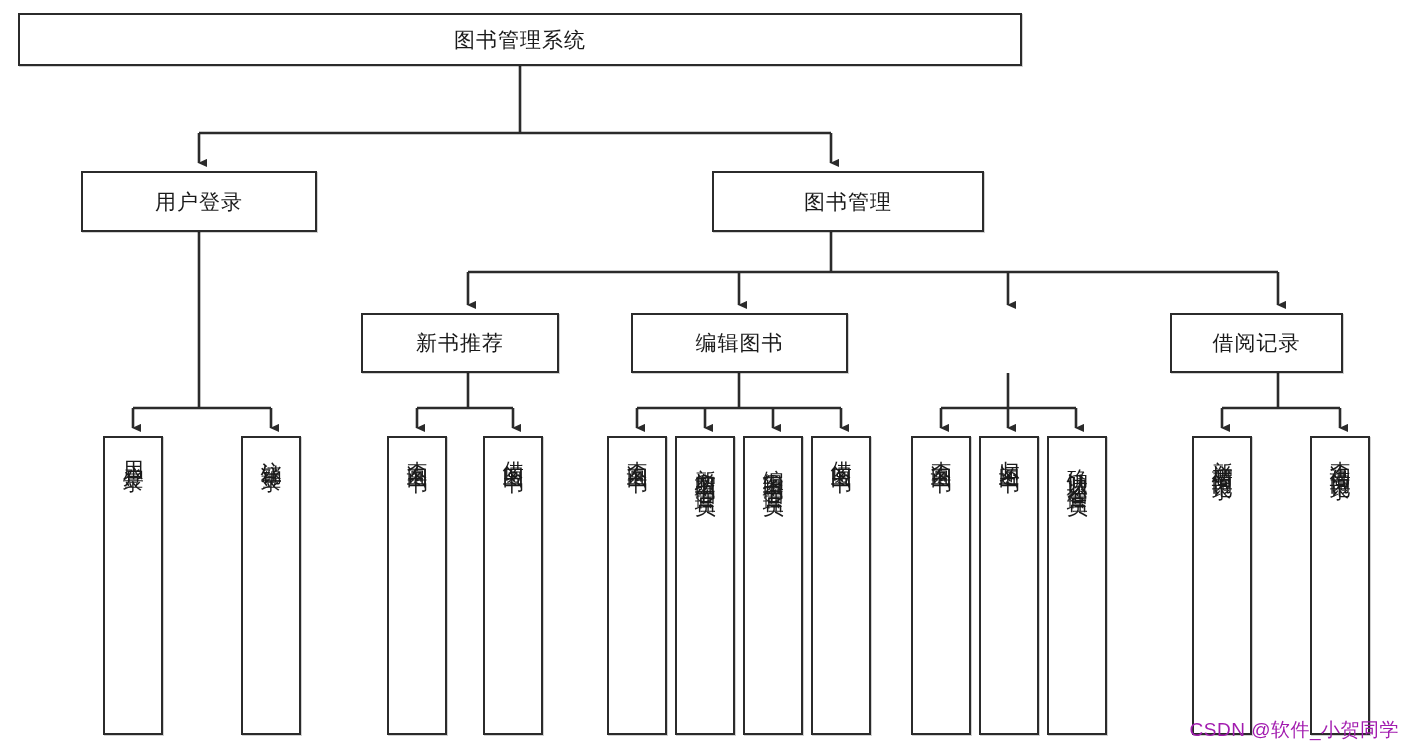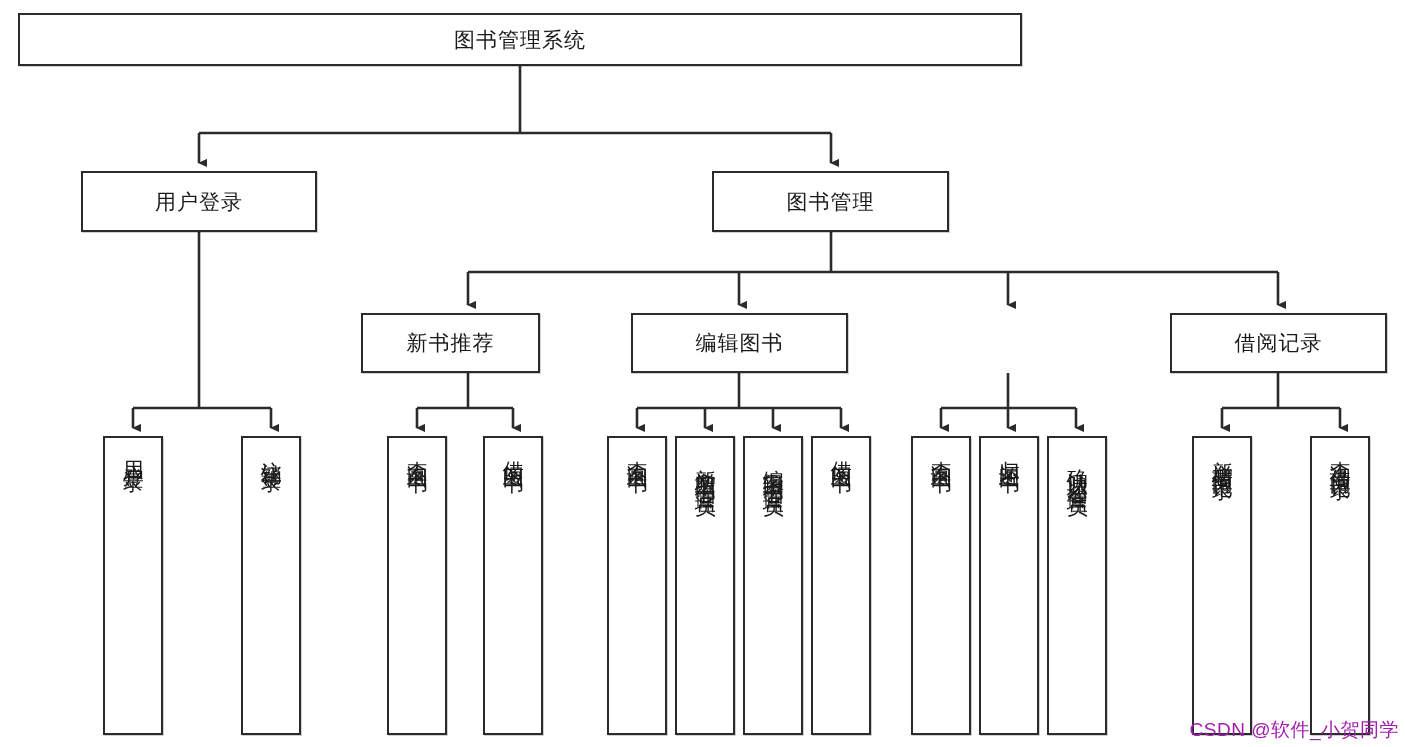--- a/index.html
+++ b/index.html
@@ -118,25 +118,25 @@
       <path d="M1278,373 L1278,408"></path>
       <path d="M1222,408 L1340,408"></path>
       <path d="M1222,408 L1222,428" marker-end="url(#arrow)"></path>
       <path d="M1340,408 L1340,428" marker-end="url(#arrow)"></path>
     </g>
   </svg>
 
   <div class="node horizontal" style="left:18px; top:13px; width:1004px; height:53px;">图书管理系统</div>
 
   <div class="node horizontal" style="left:81px; top:171px; width:236px; height:61px;">用户登录</div>
-  <div class="node horizontal" style="left:712px; top:171px; width:237px; height:61px;">图书管理</div>
+  <div class="node horizontal" style="left:712px; top:171px; width:272px; height:61px;">图书管理</div>
 
-  <div class="node horizontal" style="left:361px; top:313px; width:179px; height:60px;">新书推荐</div>
+  <div class="node horizontal" style="left:361px; top:313px; width:198px; height:60px;">新书推荐</div>
   <div class="node horizontal" style="left:631px; top:313px; width:217px; height:60px;">编辑图书</div>
-  <div class="node horizontal" style="left:1170px; top:313px; width:217px; height:60px;">借阅记录</div>
+  <div class="node horizontal" style="left:1170px; top:313px; width:173px; height:60px;">借阅记录</div>
 
   <div class="node vertical" style="left:103px; top:436px; width:60px; height:299px;">用户登录</div>
   <div class="node vertical" style="left:241px; top:436px; width:60px; height:299px;">注销登录</div>
 
   <div class="node vertical" style="left:387px; top:436px; width:60px; height:299px;">查询图书</div>
   <div class="node vertical" style="left:483px; top:436px; width:60px; height:299px;">借阅图书</div>
 
   <div class="node vertical" style="left:607px; top:436px; width:60px; height:299px;">查询图书</div>
   <div class="node vertical pad-top" style="left:675px; top:436px; width:60px; height:299px;">新增图书（管理员）</div>
   <div class="node vertical pad-top" style="left:743px; top:436px; width:60px; height:299px;">编辑图书（管理员）</div>

